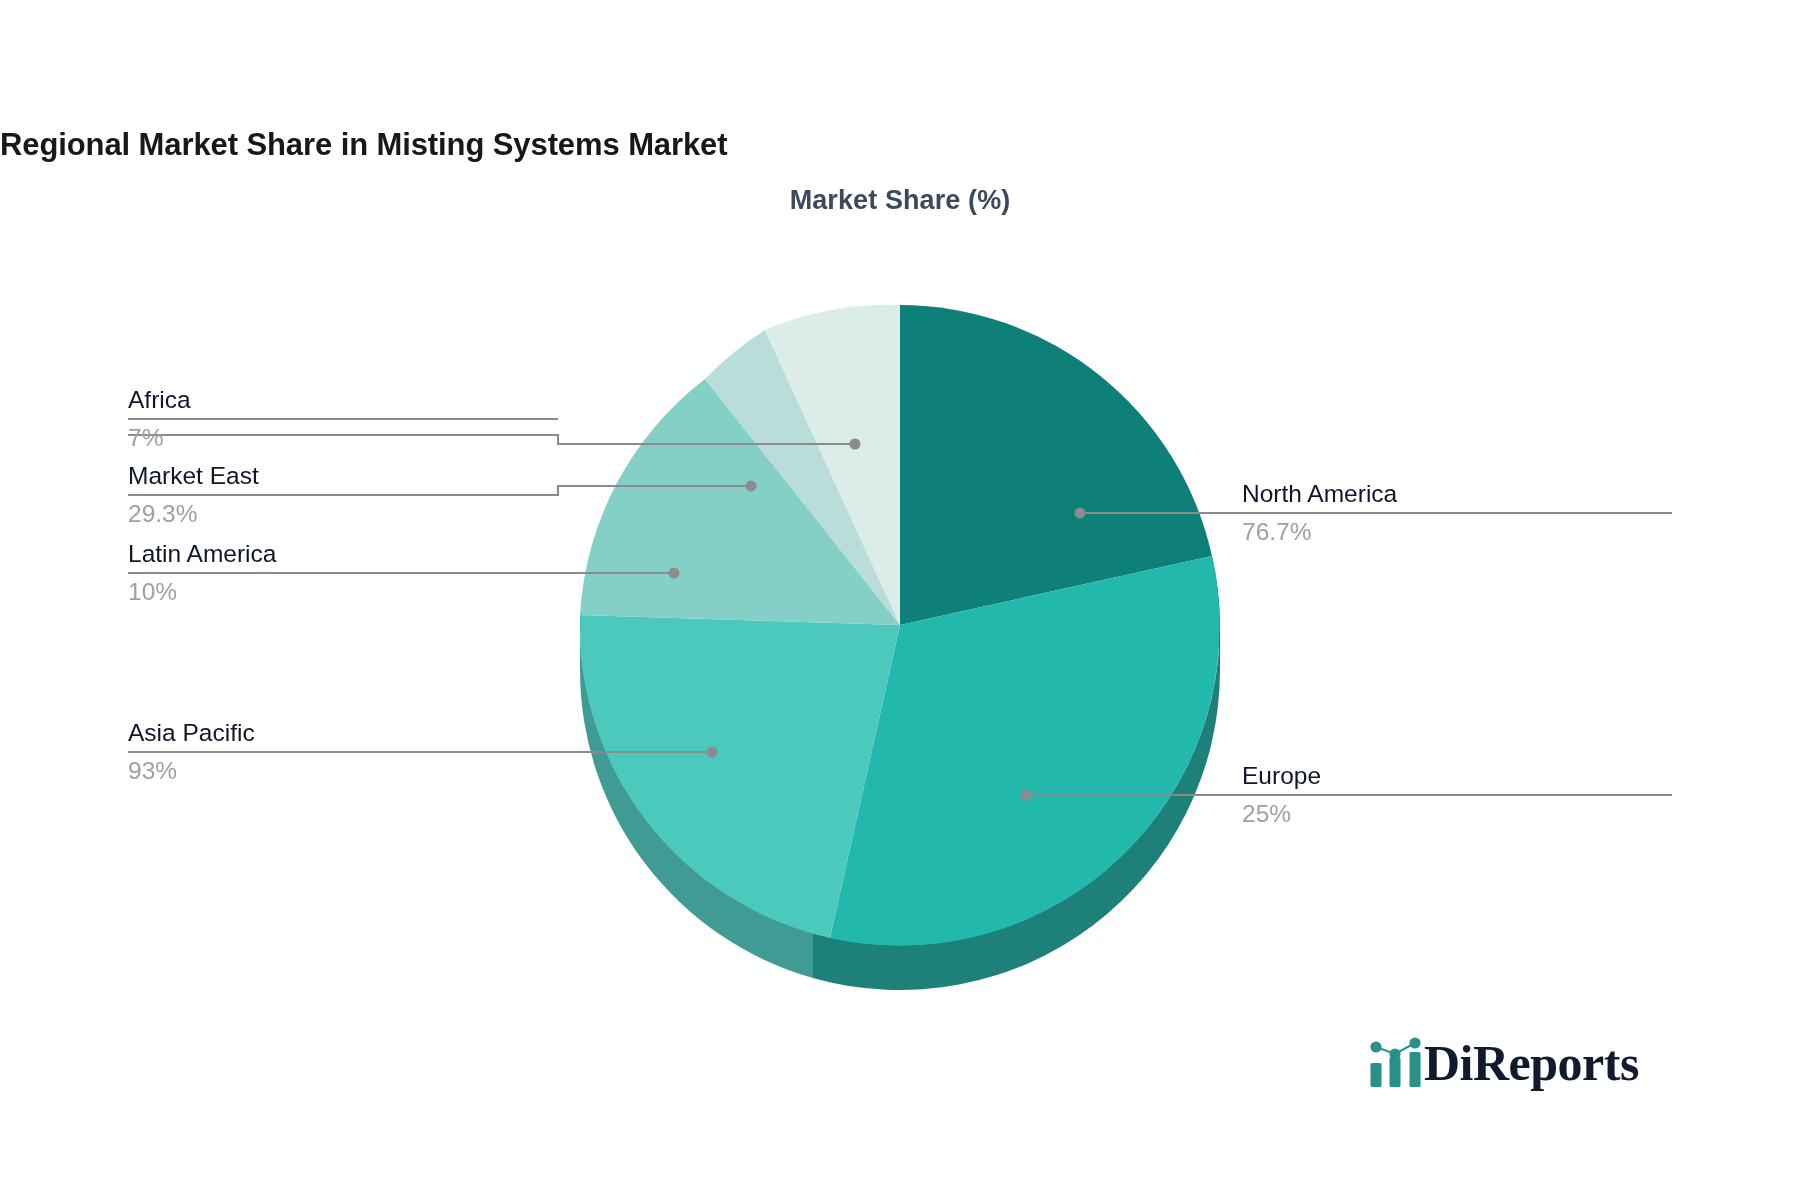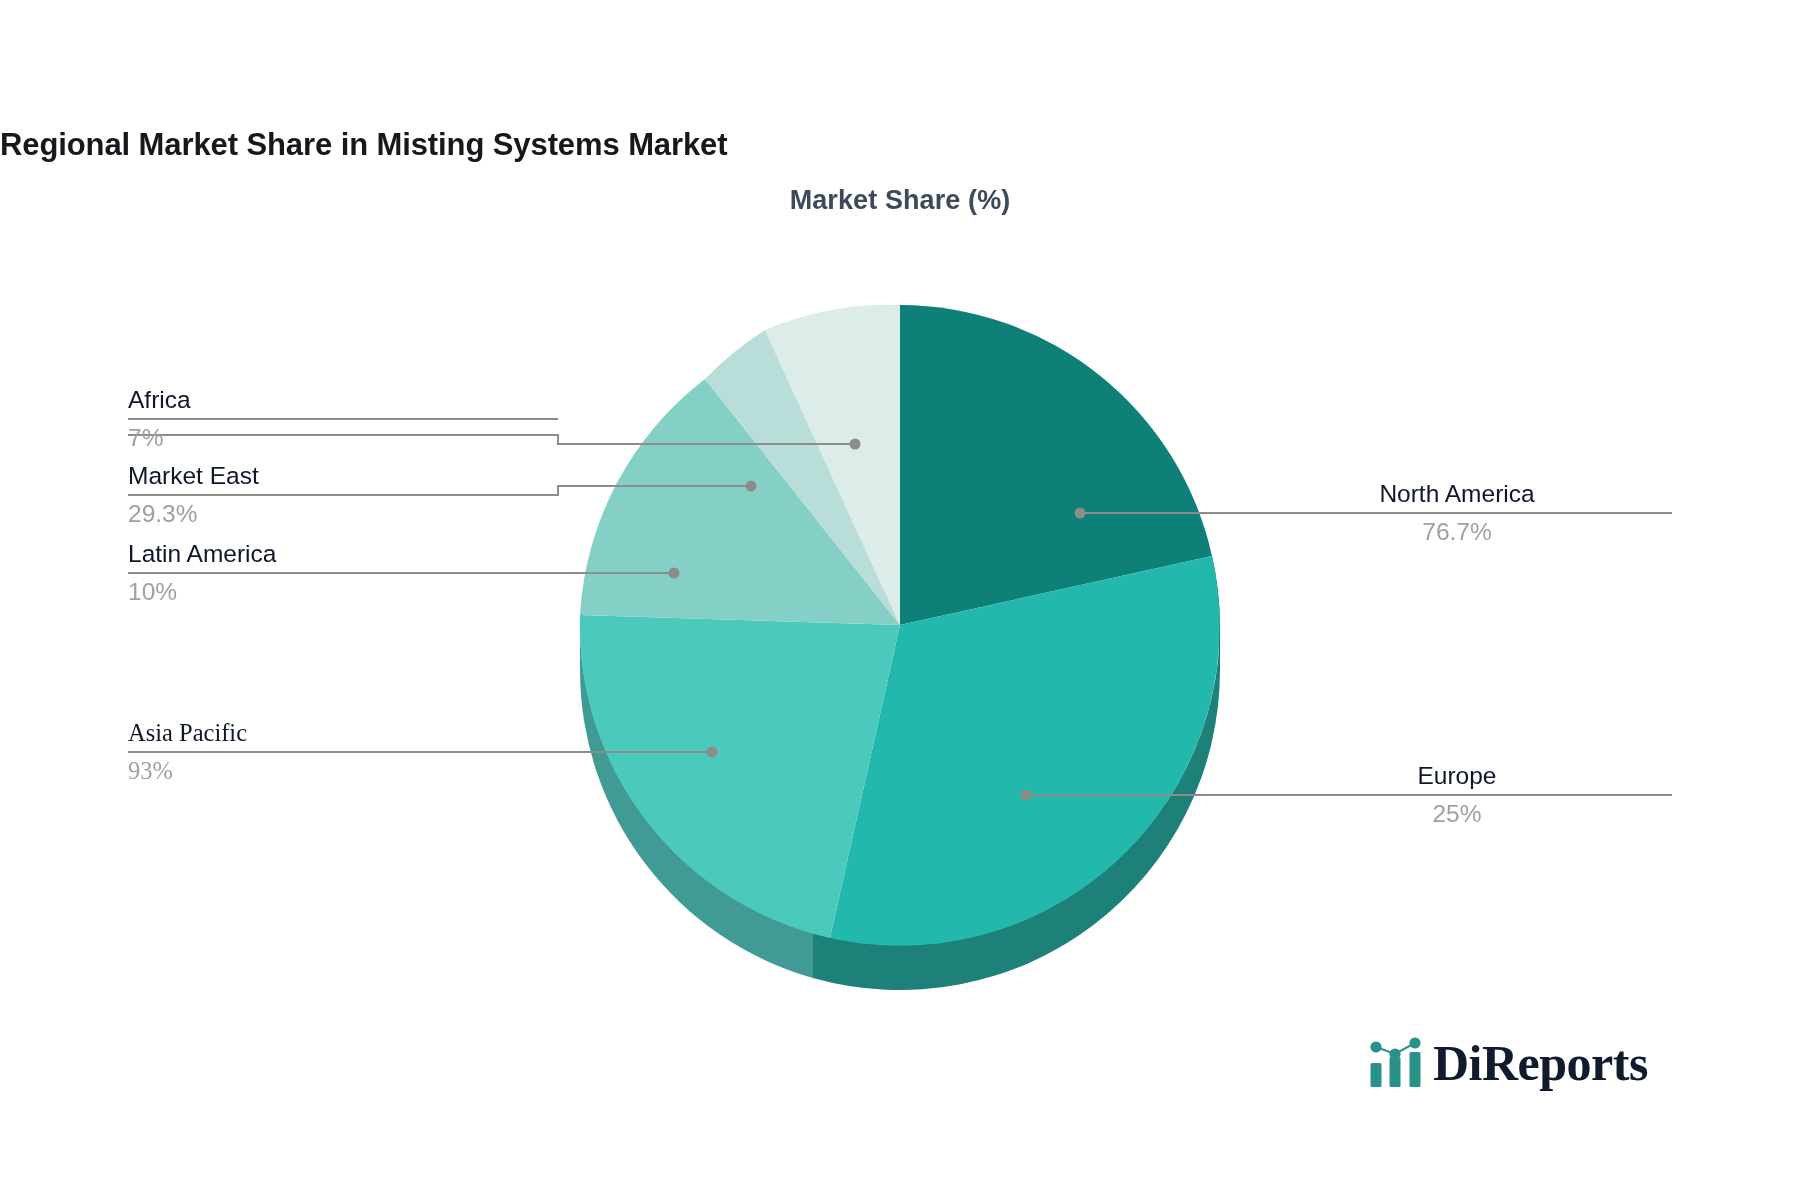--- a/index.html
+++ b/index.html
@@ -69,29 +69,28 @@
     color: #a0a0a0;
     white-space: nowrap;
     line-height: 30px;
   }
   .callout.left .cl-name,
   .callout.left .cl-val {
     text-align: left;
   }
   .callout.right .cl-name,
   .callout.right .cl-val {
-    text-align: center;
+    text-align: left;
   }
   #logo {
     position: absolute;
     left: 1368px;
     top: 1036px;
     display: flex;
     align-items: flex-end;
-    gap: 9px;
   }
   #logo .logo-mark {
     display: block;
   }
   #logo .logo-text {
     font-family: "Liberation Serif", serif;
     font-size: 50px;
     font-weight: bold;
     color: #111b2e;
     line-height: 50px;
@@ -165,21 +164,21 @@
     <div class="cl-rule"></div>
     <div class="cl-val">29.3%</div>
   </div>
 
   <div class="callout left" style="left:128px; top:539px; width:430px;">
     <div class="cl-name">Latin America</div>
     <div class="cl-rule"></div>
     <div class="cl-val">10%</div>
   </div>
 
-  <div class="callout left" style="left:128px; top:718px; width:430px;font-family:Liberation Serif, serif;">
+  <div class="callout left" style="left:128px; top:718px; width:430px;">
     <div class="cl-name">Asia Pacific</div>
     <div class="cl-rule"></div>
     <div class="cl-val">93%</div>
   </div>
 
   <div class="callout right" style="left:1242px; top:479px; width:430px;">
     <div class="cl-name">North America</div>
     <div class="cl-rule"></div>
     <div class="cl-val">76.7%</div>
   </div>

